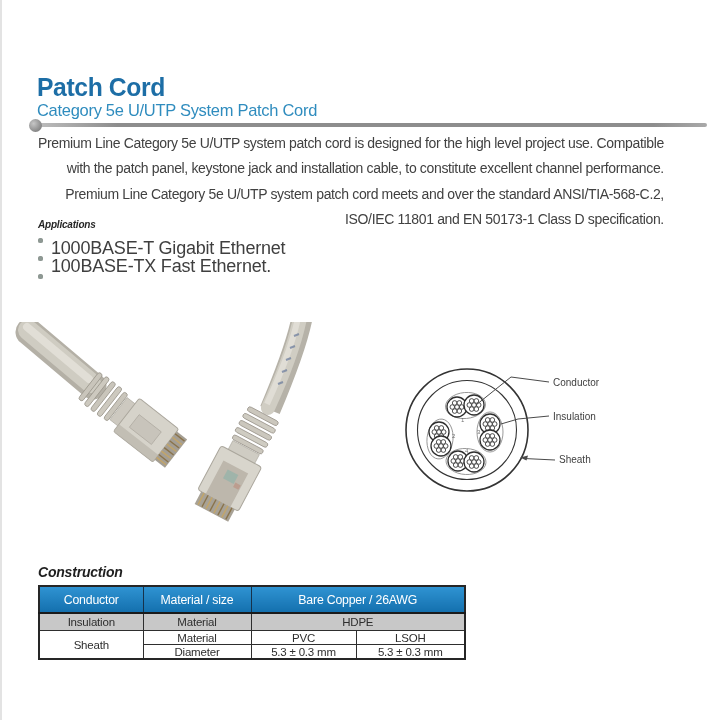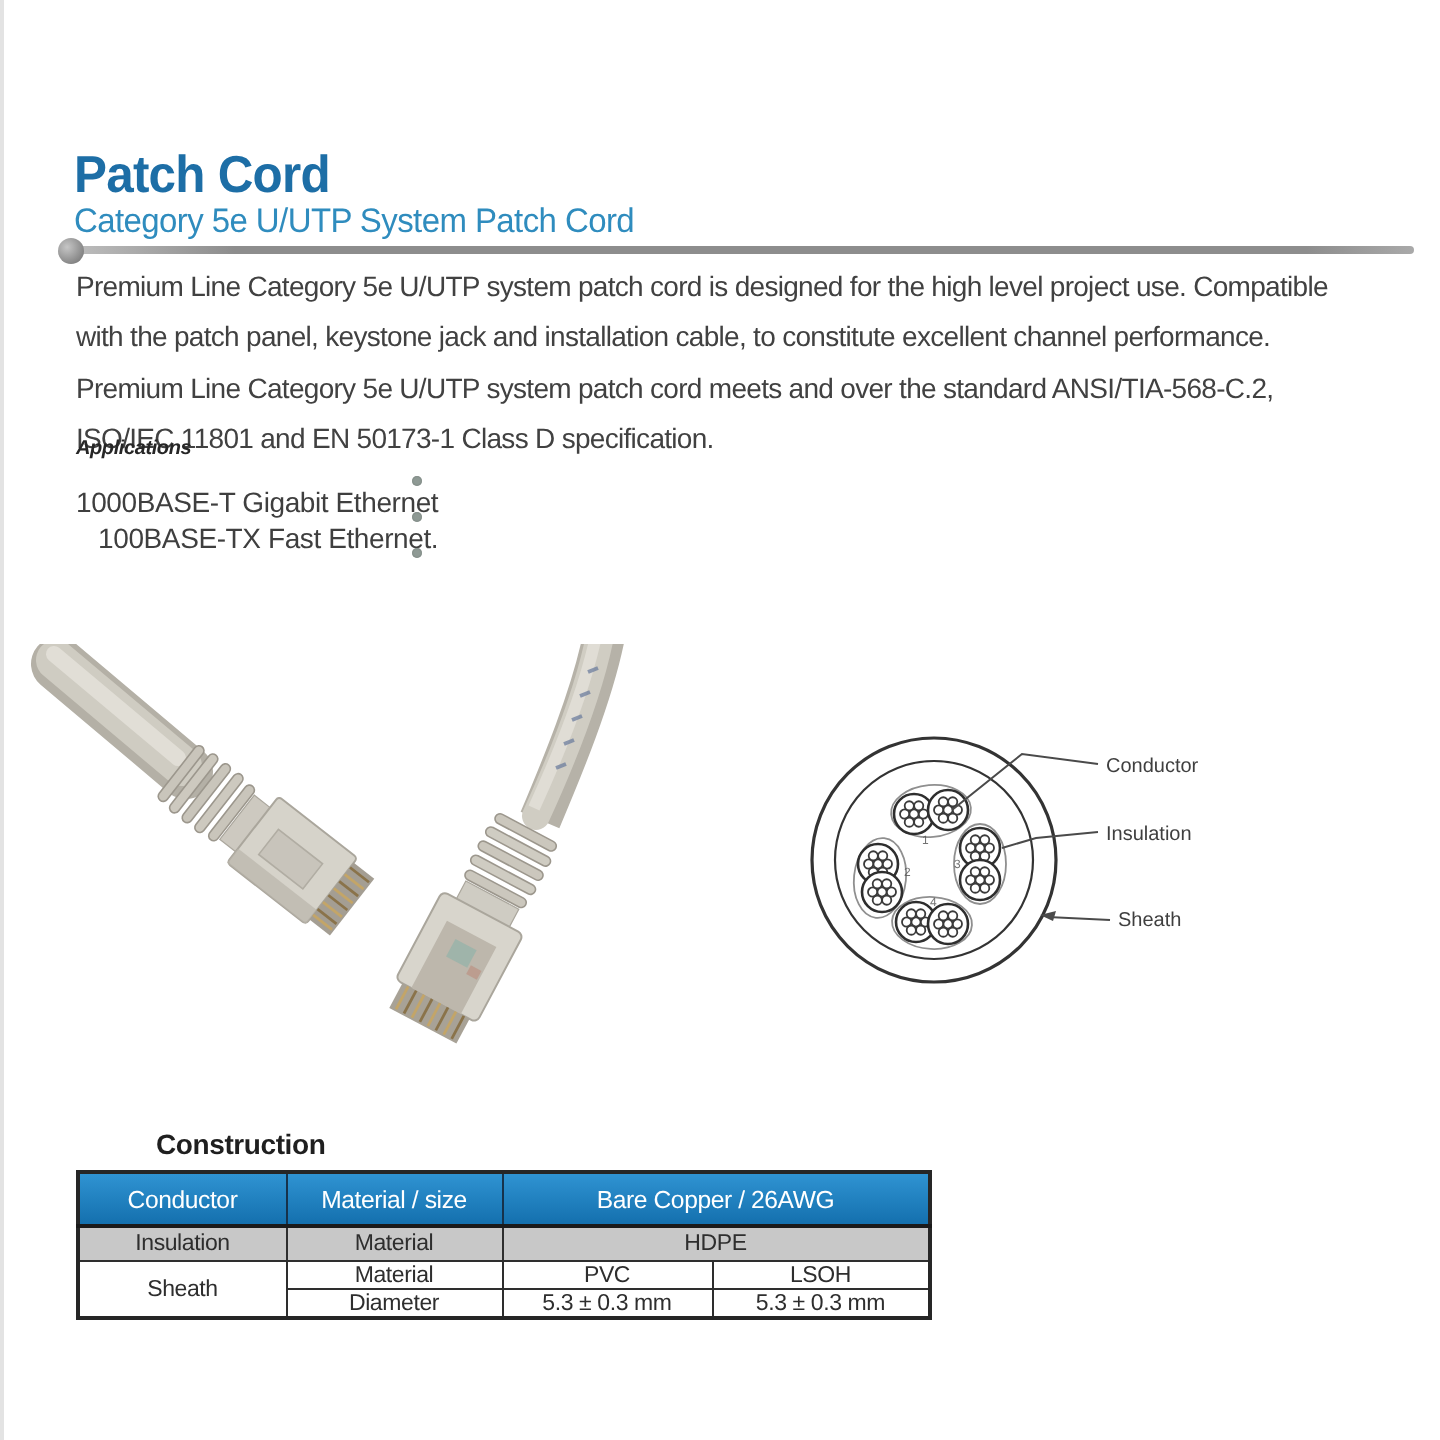--- a/index.html
+++ b/index.html
@@ -12,38 +12,38 @@
          color:#1d6ea6;letter-spacing:-0.4px;transform:scaleX(.95);transform-origin:left top;}
   .subtitle{position:absolute;left:37px;top:101px;font-size:17px;color:#2f8cbe;
          letter-spacing:-0.3px;transform:scaleX(.97);transform-origin:left top;}
 
   .rule{position:absolute;left:37px;top:123px;width:670px;height:4px;border-radius:2px;
         background:linear-gradient(to right,#bdbdbd,#8d8d8d 12%,#8d8d8d 92%,#a9a9a9);}
   .rule-dot{position:absolute;left:-8px;top:-4.5px;width:13px;height:13px;border-radius:50%;
         background:radial-gradient(circle at 35% 35%,#c6c6c6,#828282 75%);}
 
   .intro{position:absolute;left:38px;top:131px;font-size:14px;line-height:25.4px;
-         color:#414141;letter-spacing:-0.35px;}
+         color:#414141;letter-spacing:-0.35px;text-align:right;}
   .intro div{white-space:nowrap;}
 
   .apps-heading{position:absolute;left:38px;top:219px;font-size:10px;font-weight:bold;
          font-style:italic;color:#262626;letter-spacing:-0.2px;}
   .apps-list{position:absolute;left:38px;top:238px;margin:0;padding:0;list-style:none;}
-  .apps-item{display:flex;align-items:flex-end;height:18px;font-size:14px;color:#3f3f3f;
-         letter-spacing:-0.2px;flex-direction:column;}
+  .apps-item{display:flex;align-items:flex-start;height:18px;font-size:18px;color:#3f3f3f;
+         letter-spacing:-0.2px;}
   .blt{width:5px;height:5px;border-radius:50%;background:#8f9a95;margin-right:8px;flex:none;
          box-shadow:inset 0 0 1px #6d7772;}
 
   .photo{position:absolute;left:15px;top:322px;}
   .diagram{position:absolute;left:398px;top:362px;}
   .dgm-label{font-size:10px;fill:#3f3f3f;}
   .dgm-num{font-size:6px;fill:#5a5a5a;opacity:.85;}
 
   .construction-heading{position:absolute;left:38px;top:564px;font-size:14px;font-weight:bold;
-         color:#1f1f1f;letter-spacing:-0.2px;margin-left:40px;}
+         font-style:italic;color:#1f1f1f;letter-spacing:-0.2px;}
   table.ctable{position:absolute;left:38px;top:585px;border-collapse:collapse;
          border:2px solid #262626;table-layout:fixed;}
   .ctable td{border:1px solid #2e2e2e;text-align:center;vertical-align:middle;padding:0;
          font-size:11.5px;color:#2e2e2e;letter-spacing:-0.2px;overflow:hidden;}
   .ctable tr.thead td{background:linear-gradient(#2f93d2,#1470ae);color:#ffffff;
          font-size:12.3px;height:25px;border-color:#16324b;border-bottom:2px solid #1a1a1a;}
   .ctable tr.rgray td{background:#c8c8c8;height:16px;}
   .ctable tr.rwhite td{background:#ffffff;height:13px;}
 </style>
 </head>

